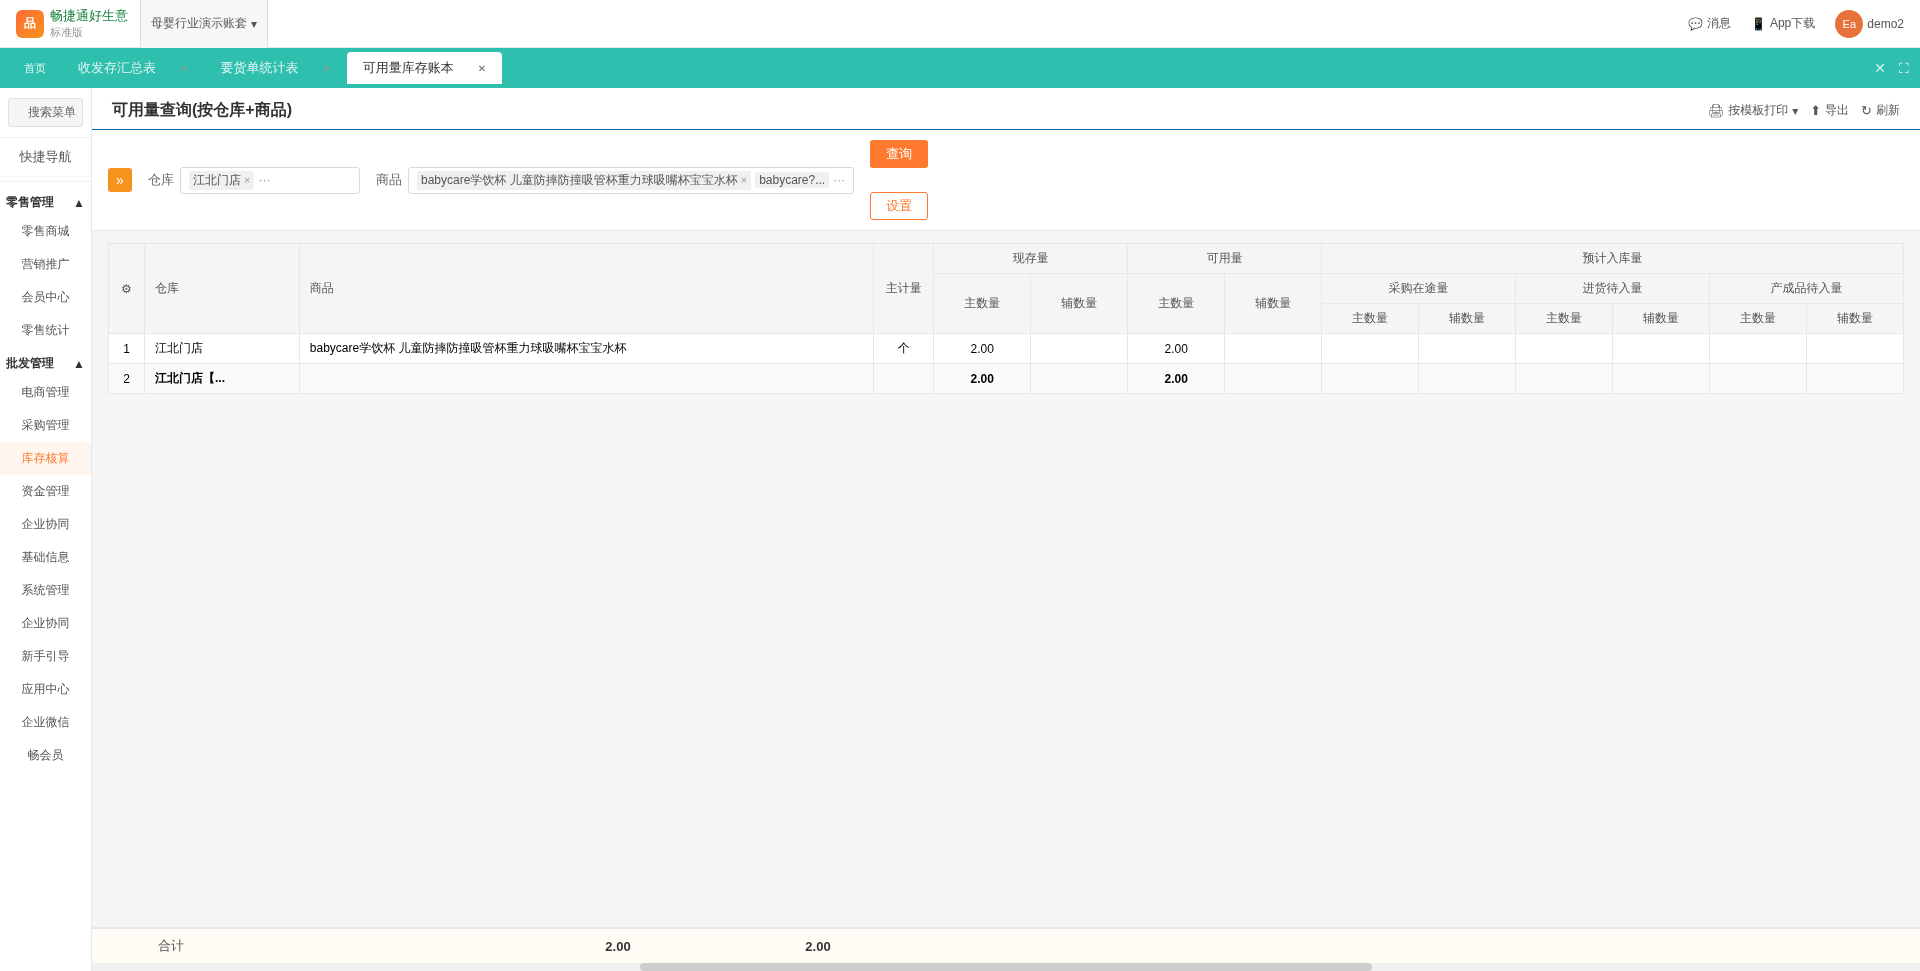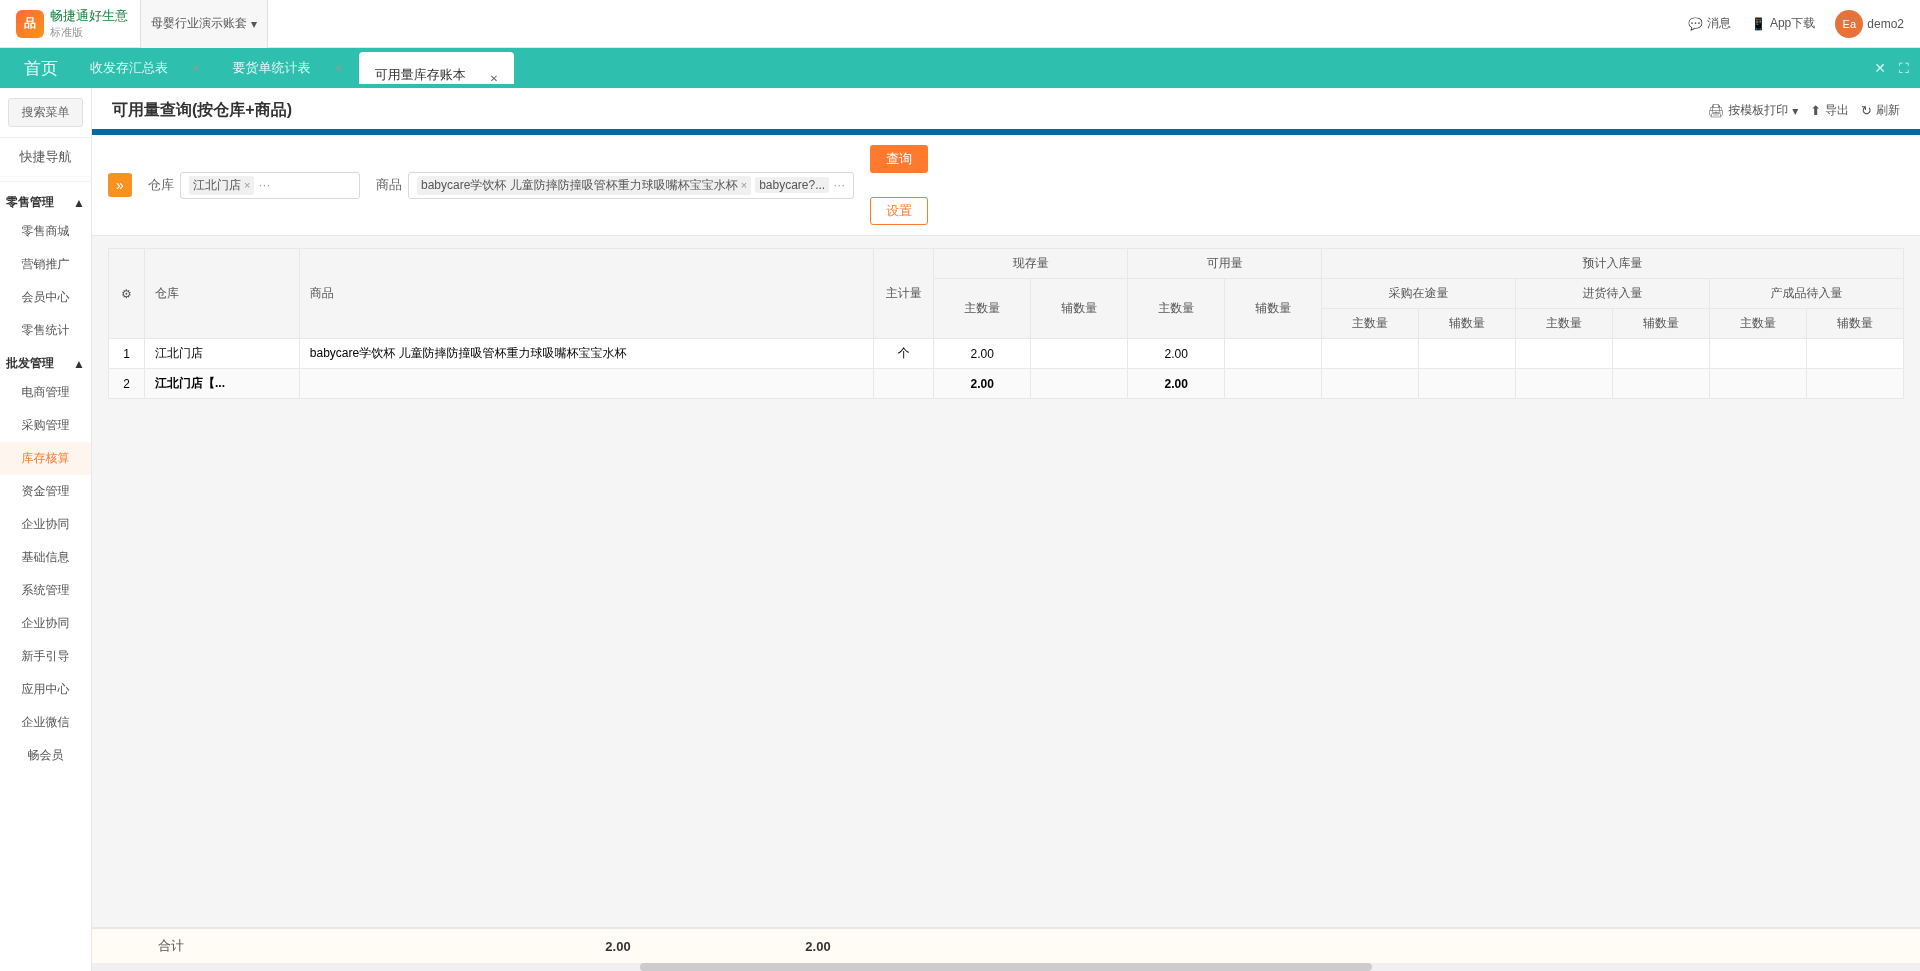--- a/index.html
+++ b/index.html
@@ -43,58 +43,57 @@
       gap: 24px;
       border-radius: 4px 4px 0 0;
       cursor: pointer;
       font-size: 13px;
       color: rgba(255,255,255,0.85);
       white-space: nowrap;
     }
     .nav-tab.active {
       background: #fff;
       color: #333;
-      align-items: flex-end;
     }
     .nav-tab .tab-close { font-size: 10px; color: #999; cursor: pointer; }
     .nav-tab.active .tab-close { color: #666; }
-    .nav-tab-home { color: rgba(255,255,255,0.9); padding: 0 16px; cursor: pointer; font-size: 17px; }
+    .nav-tab-home { color: rgba(255,255,255,0.9); padding: 0 16px; cursor: pointer; font-size: 11px; }
     .nav-spacer { flex: 1; }
     .nav-window-controls { display: flex; gap: 8px; }
     .nav-window-btn { width: 16px; height: 16px; color: rgba(255,255,255,0.8); cursor: pointer; font-size: 14px; display: flex; align-items: center; justify-content: center; }
 
     
     .main-layout { display: flex; flex: 1; overflow: hidden; }
 
     
     .sidebar {
       width: 92px;
       background: #fff;
       border-right: 1px solid #e8e8e8;
       display: flex;
       flex-direction: column;
       flex-shrink: 0;
       overflow-y: auto;
     }
     .sidebar-search { padding: 10px 8px; border-bottom: 1px solid #f0f0f0; }
-    .sidebar-search-btn { width: 100%; background: #f5f5f5; border: 1px solid #e0e0e0; border-radius: 3px; padding: 5px 6px; font-size: 12px; color: #666; cursor: pointer; text-align: center; }
+    .sidebar-search-btn { width: 100%; background: #f5f5f5; border: 1px solid #e0e0e0; border-radius: 3px; padding: 5px 6px; font-size: 12px; color: #666; cursor: pointer; text-align: right; }
     .sidebar-nav-item { padding: 10px 6px; text-align: center; cursor: pointer; font-size: 13px; color: #555; border-bottom: 1px solid #f5f5f5; }
     .sidebar-divider { height: 1px; background: #f0f0f0; margin: 4px 0; }
     .sidebar-section { padding: 8px 6px 4px; font-size: 12px; color: #333; font-weight: bold; display: flex; align-items: center; justify-content: space-between; cursor: pointer; }
     .sidebar-item { padding: 8px 10px; font-size: 12px; color: #555; cursor: pointer; text-align: center; }
     .sidebar-item.active { color: #ff7a2f; background: #fff5ef; }
 
     
     .content { flex: 1; display: flex; flex-direction: column; overflow: hidden; background: #f5f5f5; }
 
     
     .page-header {
       background: #fff;
       padding: 12px 20px 8px;
-      border-bottom: 6px solid #0369a1;
+      border-bottom: 1px solid #0369a1;
       display: flex;
       align-items: center;
       justify-content: space-between;
       flex-shrink: 0;
     }
     .page-title { font-size: 16px; font-weight: 600; color: #333; }
     .page-actions { display: flex; align-items: center; gap: 12px; }
     .action-btn { display: flex; align-items: center; gap: 4px; font-size: 12px; color: #555; cursor: pointer; background: none; border: none; }
     .action-btn .icon { font-size: 13px; }
 

